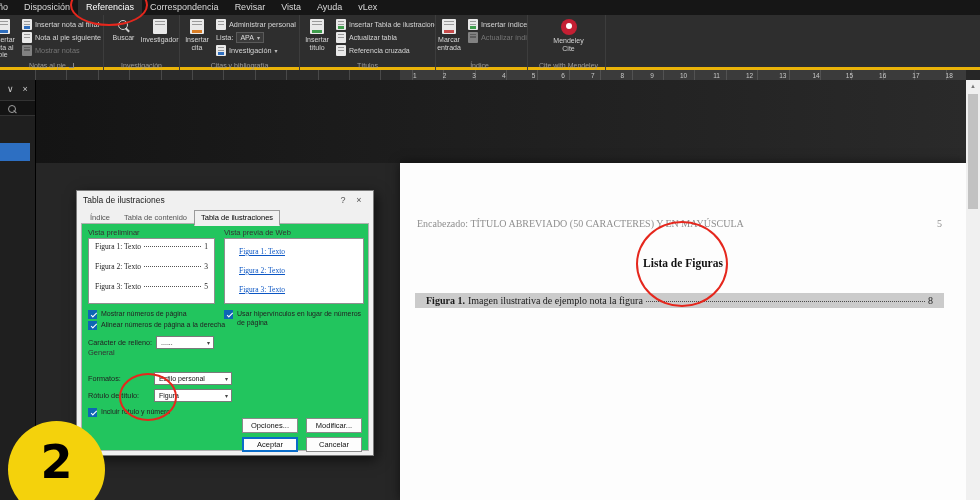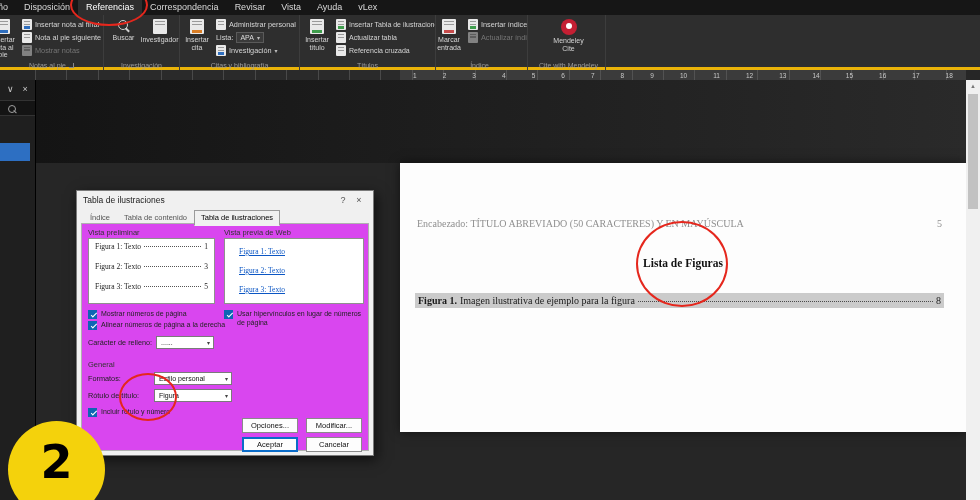--- a/index.html
+++ b/index.html
@@ -71,44 +71,44 @@
          border-right:1px solid #000; z-index:6; }
   .nav .hdr { display:flex; gap:9px; padding:4px 0 0 7px; color:#c9c9c9; font-size:9px; line-height:10px; }
   .nav .searchrow { margin-top:6px; height:16px; background:#141414; border-top:1px solid #333;
                     border-bottom:1px solid #333; display:flex; align-items:center; padding-left:7px; }
   .nav .selitem { margin-top:27px; width:30px; height:18px; background:#2d6fc2; }
   .scrollbar { position:absolute; left:966px; top:80px; width:14px; height:420px; background:#f0f0f0; z-index:6; }
   .scrollbar .sarrow { height:12px; text-align:center; font-size:6px; color:#777; line-height:12px; }
   .scrollbar .thumb { position:absolute; top:14px; left:2px; width:10px; height:115px; background:#c2c2c2; }
 
   
-  .page { position:absolute; left:400px; top:163px; width:566px; height:269px; background:#fdfdfd;
+  .page { position:absolute; left:400px; top:163px; width:566px; height:337px; background:#fdfdfd;
           box-shadow:0 0 10px rgba(0,0,0,.55); font-family:"Liberation Serif","DejaVu Serif",serif;
           color:#1a1a1a; z-index:4; }
   .hdrline { position:absolute; top:55px; left:17px; right:24px; display:flex;
              justify-content:space-between; font-size:10px; color:#8f8f8f; }
   .heading { position:absolute; top:94px; left:0; right:0; text-align:center; font-weight:bold;
              font-size:11.5px; color:#111; }
   .tocline { position:absolute; top:130px; left:15px; right:22px; background:#cbcbcb;
-             font-size:10px; display:flex; align-items:baseline; padding:2px 3px; }
+             font-size:10px; display:flex; align-items:baseline; padding:2px 11px; }
   .tocline .b { font-weight:bold; margin-right:3px; }
   .leader { flex:1; border-bottom:1.6px dotted #4a4a4a; margin:0 3px; transform:translateY(-2px); }
 
   
   .dialog { position:absolute; left:76px; top:190px; width:298px; height:266px; background:#f0f0f0;
             border:1px solid #7a7a7a; box-shadow:3px 4px 12px rgba(0,0,0,.6); z-index:20;
             color:#1a1a1a; }
   .dlg-title { height:18px; display:flex; align-items:center; padding:0 6px; font-size:8.5px; color:#222; }
   .dlg-title .t { flex:1; }
   .dlg-title .wbtn { width:16px; text-align:center; color:#555; font-size:9px; }
   .dlg-tabs { position:absolute; top:19px; left:6px; display:flex; z-index:2; }
   .dtab { font-size:7.5px; color:#555; padding:2px 6px 3px; border:1px solid transparent; white-space:nowrap; }
   .dtab.active { background:#f0f0f0; border-color:#9a9a9a; border-bottom-color:#f0f0f0; color:#000; }
   .tabpane { position:absolute; top:32px; left:4px; right:4px; bottom:4px; border:1px solid #b0b0b0;
-             background:#d946ef; }
+             background:#22c55e; }
   .plabel { position:absolute; font-size:7.5px; color:#333; }
   .prevbox { position:absolute; background:#fff; border:1px solid #8f8f8f; overflow:hidden; padding:3px 6px; }
   .pentry { display:flex; align-items:baseline; font-family:"Liberation Serif","DejaVu Serif",serif;
             font-size:7.5px; height:20px; color:#222; }
   .pentry .leader { border-bottom:1.3px dotted #555; }
   .wentry { color:#0b56c4; text-decoration:underline; font-size:7.5px; height:19px; line-height:19px;
             padding-left:8px; font-family:"Liberation Serif","DejaVu Serif",serif; white-space:nowrap; }
   .cbrow { position:absolute; display:flex; gap:4px; font-size:7px; color:#222; align-items:flex-start;
            line-height:1.25; }
   .cb { position:relative; width:9px; height:9px; border:1px solid #666; background:#fff; flex:0 0 auto; }
@@ -329,21 +329,21 @@
 </div>
 
 <div class="page">
   <div class="hdrline">
     <span>Encabezado: TÍTULO ABREVIADO (50 CARACTERES) Y EN MAYÚSCULA</span>
     <span>5</span>
   </div>
   <div class="heading">Lista de Figuras</div>
   <div class="tocline">
     <span class="b">Figura 1.</span>
-    <span>Imagen ilustrativa de ejemplo para la figura</span>
+    <span>Imagen ilustrativa de ejemplo nota la figura</span>
     <span class="leader"></span>
     <span>8</span>
   </div>
   <div class="red-ellipse" style="left: 236px; top: 58px; width: 92px; height: 86px; border-color: rgb(229, 39, 29);"></div>
 </div>
 
 <div class="dialog">
   <div class="dlg-title">
     <span class="t">Tabla de ilustraciones</span>
     <span class="wbtn">?</span>
@@ -397,21 +397,21 @@
     </div>
 
     <div class="fieldrow" style="left:6px; top:112px;">
       <span>Carácter de relleno:</span>
       <span class="select" style="width:58px;">
         <span>......</span>
         <span class="sarr">▾</span>
       </span>
     </div>
 
-    <div class="genlabel" style="left:6px; top:136px;">General</div>
+    <div class="genlabel" style="left:6px; top:124px;">General</div>
 
     <div class="fieldrow" style="left:6px; top:148px;">
       <span class="flabel">Formatos:</span>
       <span class="select" style="width:78px;">
         <span>Estilo personal</span>
         <span class="sarr">▾</span>
       </span>
     </div>
 
     <div class="fieldrow" style="left:6px; top:165px;">

